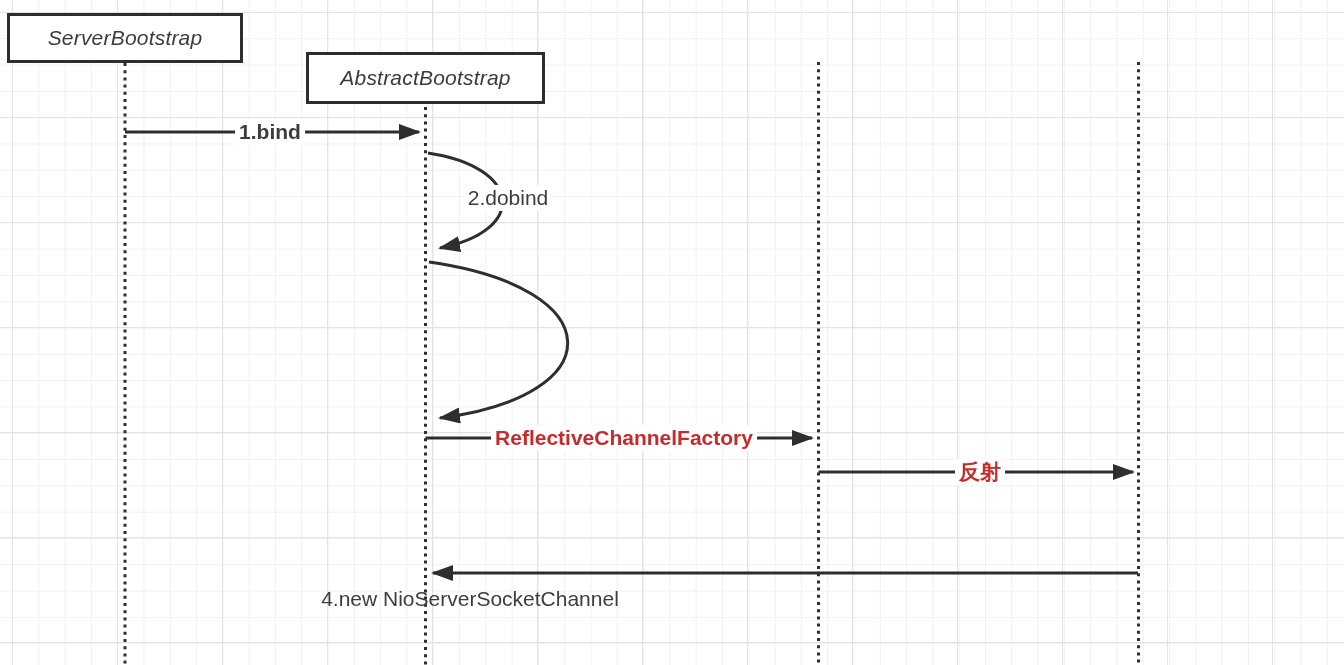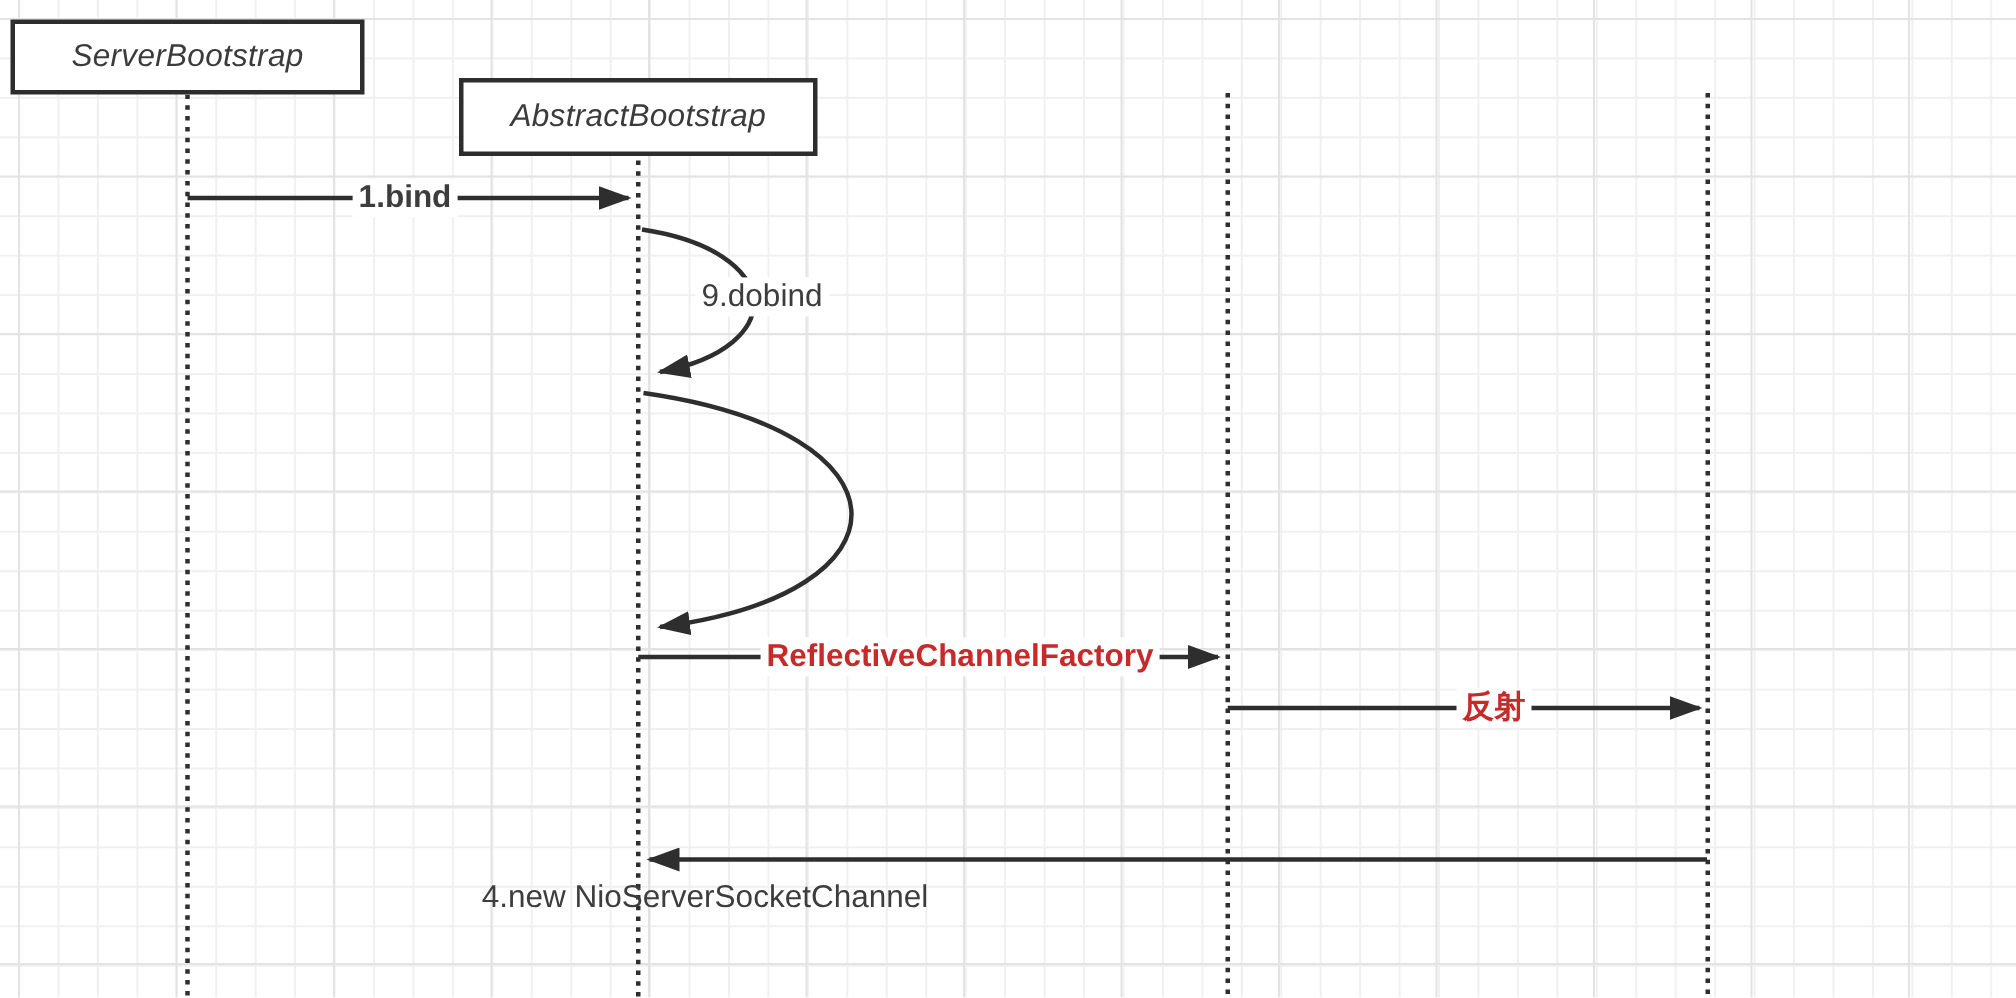--- a/index.html
+++ b/index.html
@@ -33,21 +33,21 @@
     font-style: italic;
   }
   .msg-label {
     position: absolute;
     transform: translate(-50%, -50%);
     font-size: 21px; color: #3d3d3d;
     white-space: nowrap;
     line-height: 1.15;
   }
   .msg-label.on-line { background: #ffffff; padding: 1px 4px; }
-  .msg-label.accent { color: #c62a2a; font-weight: 700; margin-left: 16px; }
+  .msg-label.accent { color: #c62a2a; font-weight: 700; }
 </style>
 </head>
 <body>
 
 <div class="canvas">
 
   <svg class="wires" width="1344" height="665" viewBox="0 0 1344 665">
     <defs>
       <marker id="arrow" markerUnits="userSpaceOnUse" markerWidth="24" markerHeight="16" refX="20" refY="8" orient="auto">
         <path d="M0,0 L22,8 L0,16 Z" fill="#2e2e2e"></path>
@@ -73,21 +73,21 @@
   </svg>
 
   <div class="participant" style="left:7px;   top:13px; width:236px; height:50px;">ServerBootstrap</div>
 
   <div class="participant" style="left:306px; top:19px; width:239px; height:52px;margin-top:33px;">AbstractBootstrap</div>
 
 
 
   <div class="msg-label on-line" style="left:270px; top:132px;font-weight:bold;">1.bind</div>
 
-  <div class="msg-label on-line" style="left:508px; top:198px;">9.dobind</div>
+  <div class="msg-label on-line" style="left:508px; top:198px;">2.dobind</div>
 
 
   <div class="msg-label on-line accent" style="left:624px; top:438px;">ReflectiveChannelFactory</div>
 
   <div class="msg-label on-line accent" style="left:980px; top:472px;">反射</div>
 
   <div class="msg-label" style="left:470px; top:599px;">4.new NioServerSocketChannel</div>
 
 </div>
 

